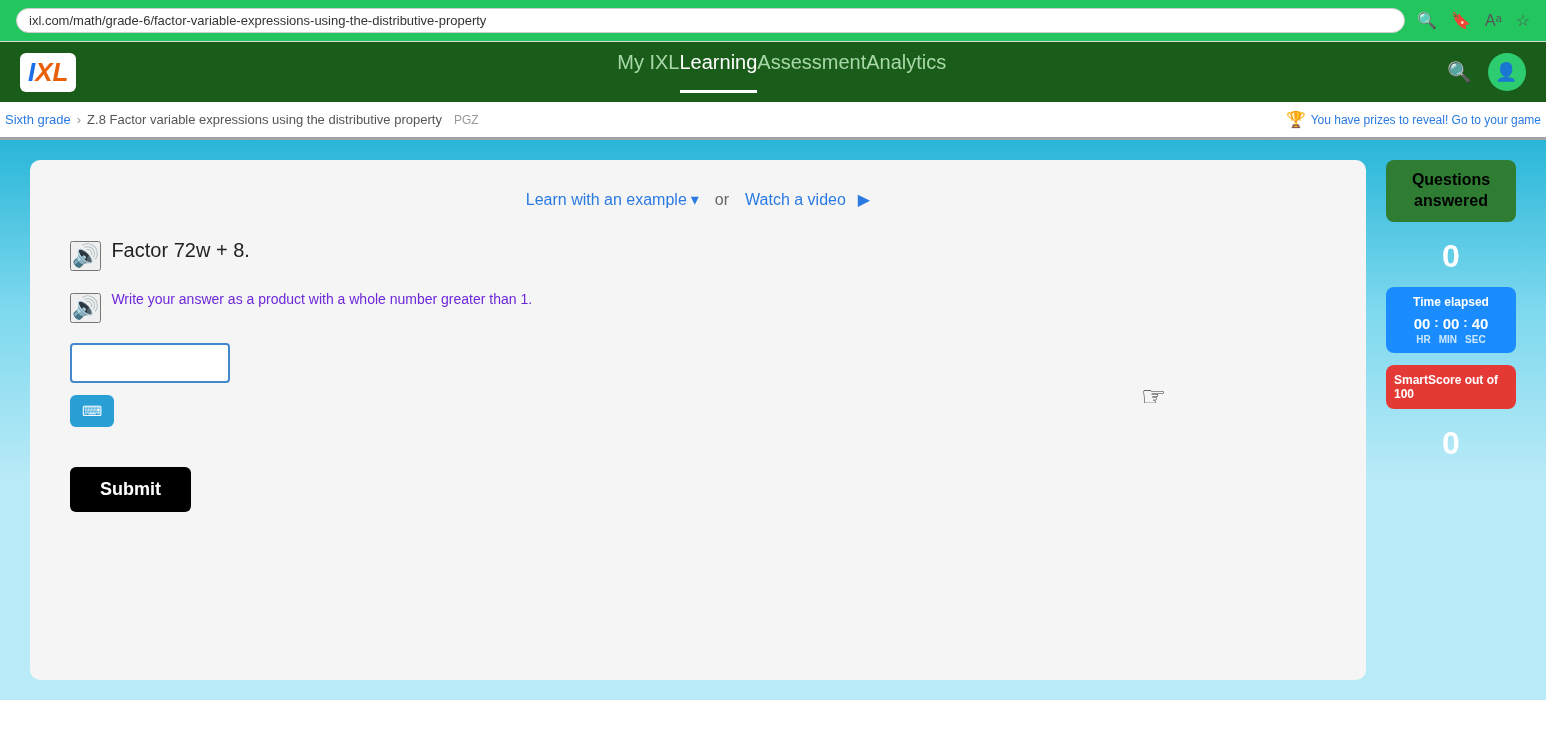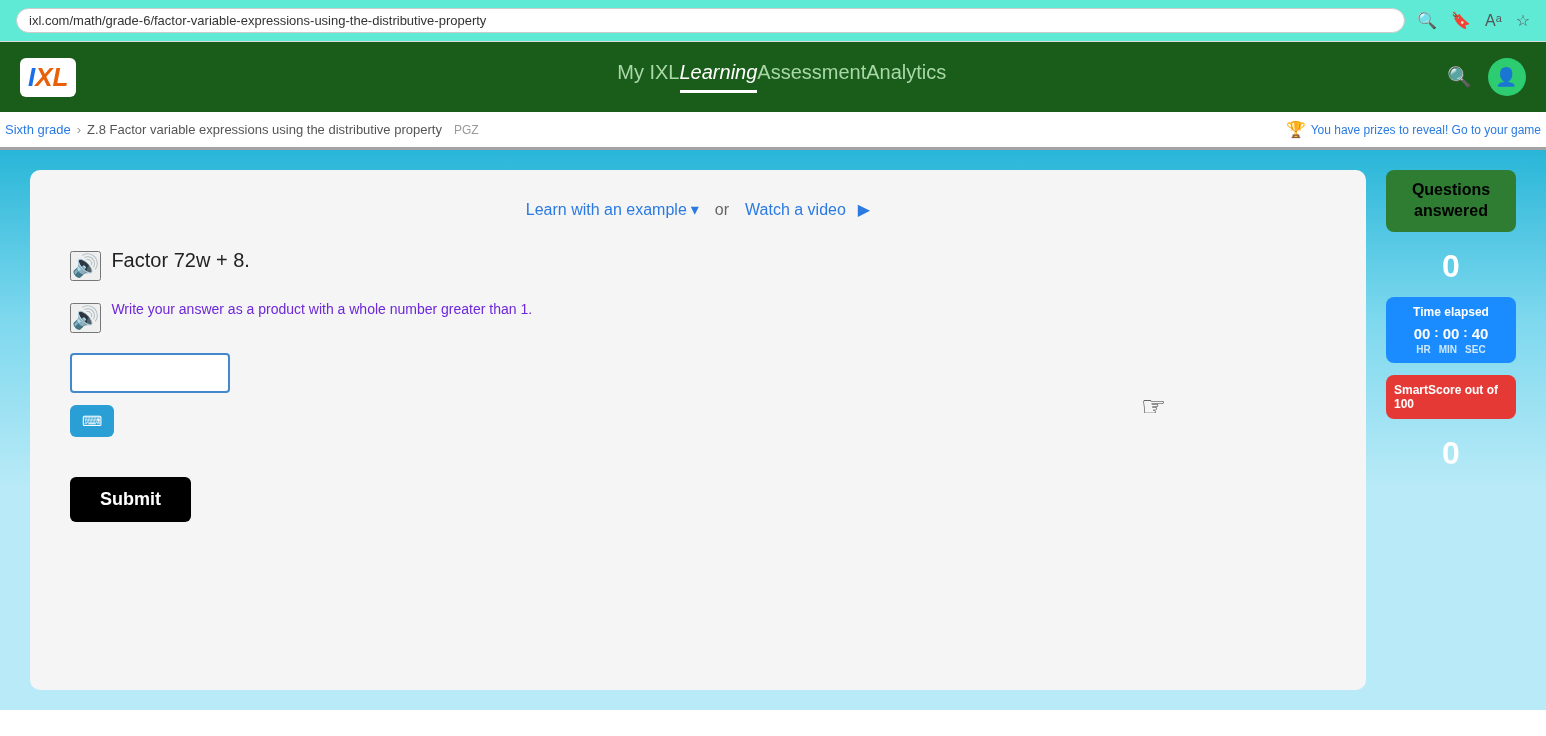--- a/index.html
+++ b/index.html
@@ -1,20 +1,20 @@
 <!DOCTYPE html>
 <html><head>
   <meta charset="utf-8">
   <style>
     * { margin: 0; padding: 0; box-sizing: border-box; }
     body { font-family: Arial, sans-serif; background: #fff; width: 1546px; overflow-x: hidden; }
 
     
     .browser-bar {
-      background: #5eead4;
+      background: #22c55e;
       padding: 8px 16px;
       display: flex;
       align-items: center;
       border-bottom: 1px solid #ddd;
       gap: 12px;
     }
     .address-bar {
       flex: 1;
       background: #fff;
       border: 1px solid #ccc;
@@ -30,21 +30,21 @@
       color: #555;
       font-size: 16px;
     }
 
     
     .nav {
       background: #1a5c1a;
       display: flex;
       align-items: center;
       padding: 0 20px;
-      height: 70px;
+      height: 60px;
     }
     .logo {
       background: #fff;
       border-radius: 6px;
       padding: 4px 8px;
       margin-right: 40px;
     }
     .logo-text {
       font-size: 26px;
       font-weight: bold;
@@ -59,22 +59,21 @@
     }
     .nav-link {
       color: #a8d8a8;
       font-size: 20px;
       cursor: pointer;
       text-decoration: none;
     }
     .nav-link.active {
       color: #fff;
       border-bottom: 3px solid #fff;
-      padding-bottom: 6px;
-      font-style: italic;
+      padding-bottom: 16px;
     }
     .nav-right {
       display: flex;
       align-items: center;
       gap: 16px;
     }
     .nav-search-icon { color: #a8d8a8; font-size: 20px; cursor: pointer; }
     .nav-avatar {
       width: 38px; height: 38px;
       background: #2ecc71;

